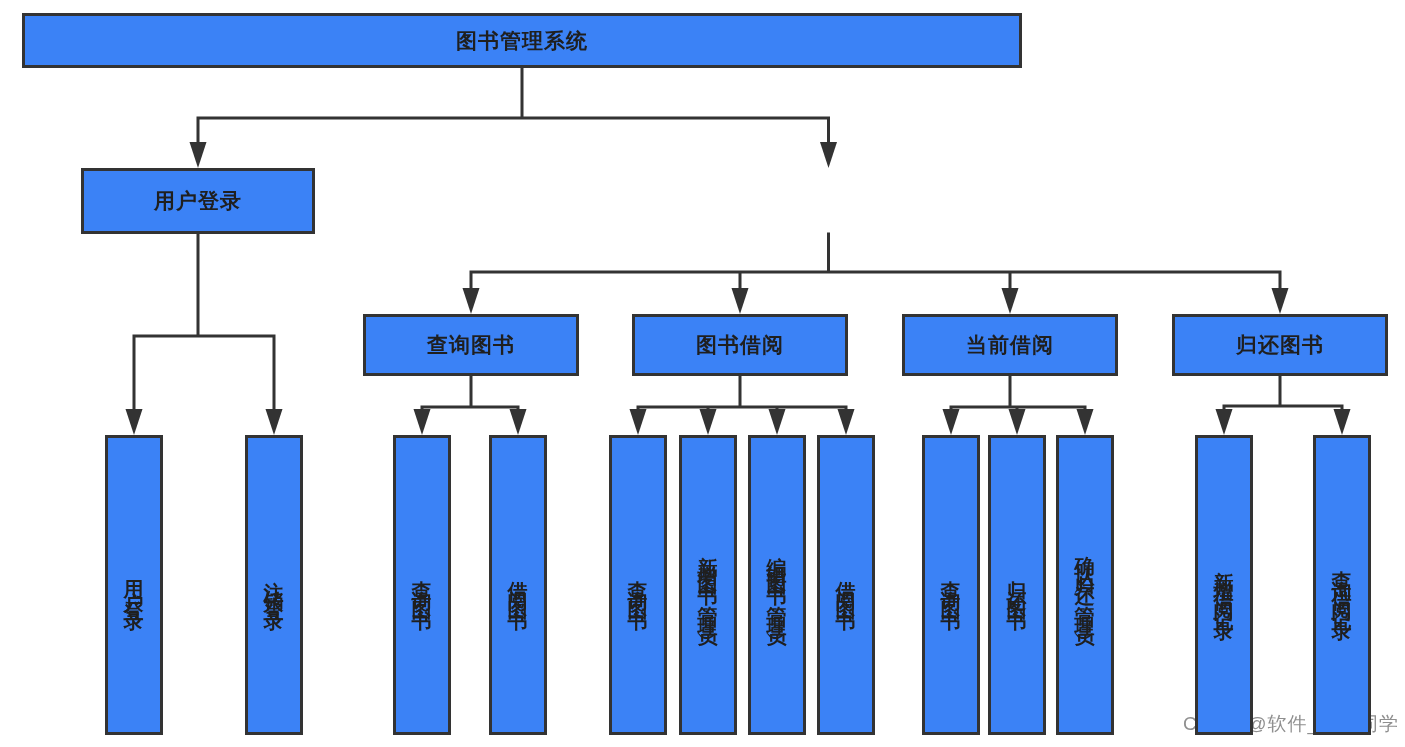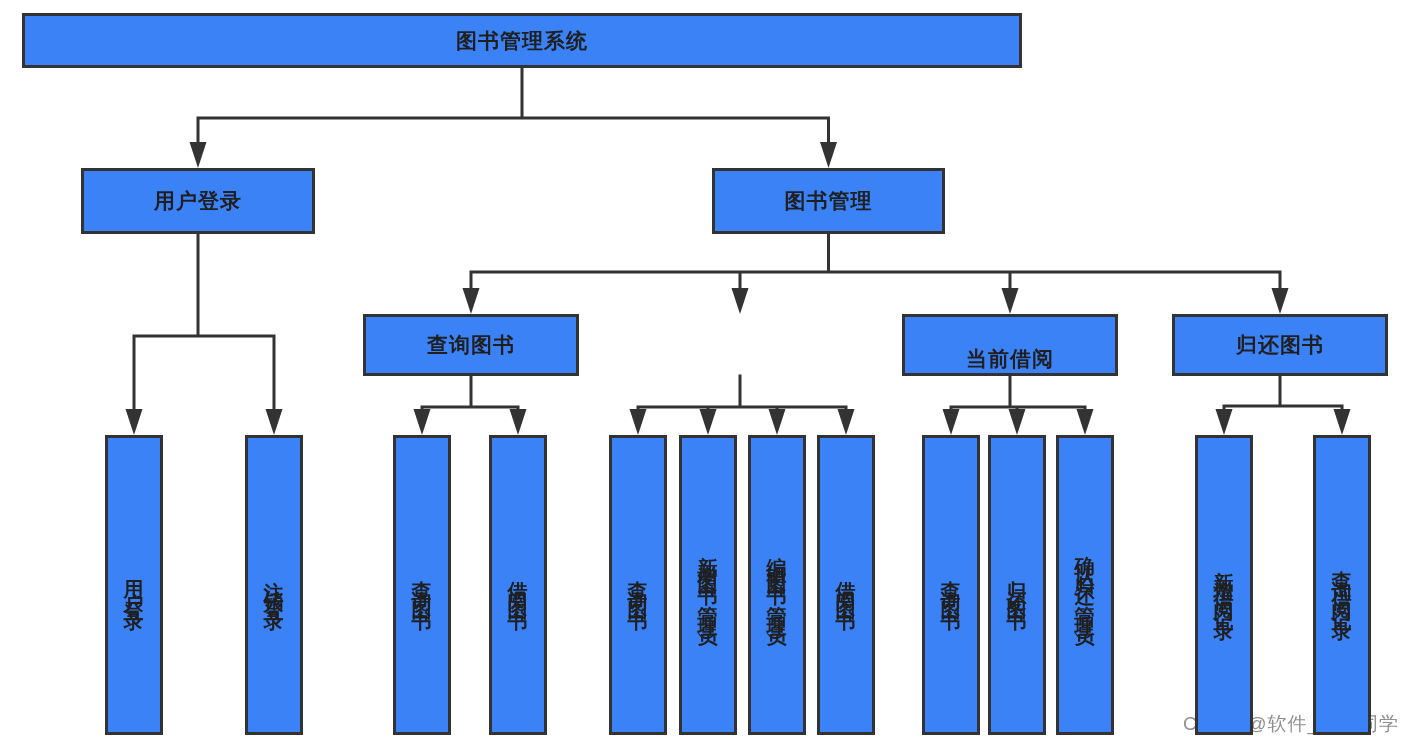--- a/index.html
+++ b/index.html
@@ -80,27 +80,27 @@
       <polygon points="1215.5,409 1232.5,409 1224,435" fill="#333333"></polygon>
       <polygon points="1333.5,409 1350.5,409 1342,435" fill="#333333"></polygon>
     </svg>
   <div class="watermark" style="color: rgb(143, 143, 143);">CSDN @软件_小贺同学</div>
 <div class="node horizontal" style="left: 22px; top: 13px; width: 1000px; height: 55px; border-color: rgb(51, 51, 51); color: rgb(31, 31, 31);">
       <span>图书管理系统</span>
     </div>
     <div class="node horizontal" style="left: 81px; top: 168px; width: 234px; height: 66px; border-color: rgb(51, 51, 51); color: rgb(31, 31, 31);">
       <span>用户登录</span>
     </div>
-    <div class="node horizontal" style="left: 712px; top: 168px; width: 233px; height: 66px; border-color: rgb(51, 51, 51); color: rgb(31, 31, 31);">
-      <span>图书管理</span>
-    </div>
     <div class="node horizontal" style="left: 363px; top: 314px; width: 216px; height: 62px; border-color: rgb(51, 51, 51); color: rgb(31, 31, 31);">
       <span>查询图书</span>
     </div>
-    <div class="node horizontal" style="left: 902px; top: 314px; width: 216px; height: 62px; border-color: rgb(51, 51, 51); color: rgb(31, 31, 31); align-items: flex-end;">
+    <div class="node horizontal" style="left: 632px; top: 314px; width: 216px; height: 62px; border-color: rgb(51, 51, 51); color: rgb(31, 31, 31);">
+      <span>图书借阅</span>
+    </div>
+    <div class="node horizontal" style="left: 902px; top: 314px; width: 216px; height: 62px; border-color: rgb(51, 51, 51); color: rgb(31, 31, 31);">
       <span>当前借阅</span>
     </div>
     <div class="node horizontal" style="left: 1172px; top: 314px; width: 216px; height: 62px; border-color: rgb(51, 51, 51); color: rgb(31, 31, 31);">
       <span>归还图书</span>
     </div>
     <div class="node vertical" style="left: 105px; top: 435px; width: 58px; height: 300px; border-color: rgb(51, 51, 51); color: rgb(31, 31, 31);">
       <span>用户登录</span>
     </div>
     <div class="node vertical" style="left: 245px; top: 435px; width: 58px; height: 300px; border-color: rgb(51, 51, 51); color: rgb(31, 31, 31);">
       <span>注销登录</span>

